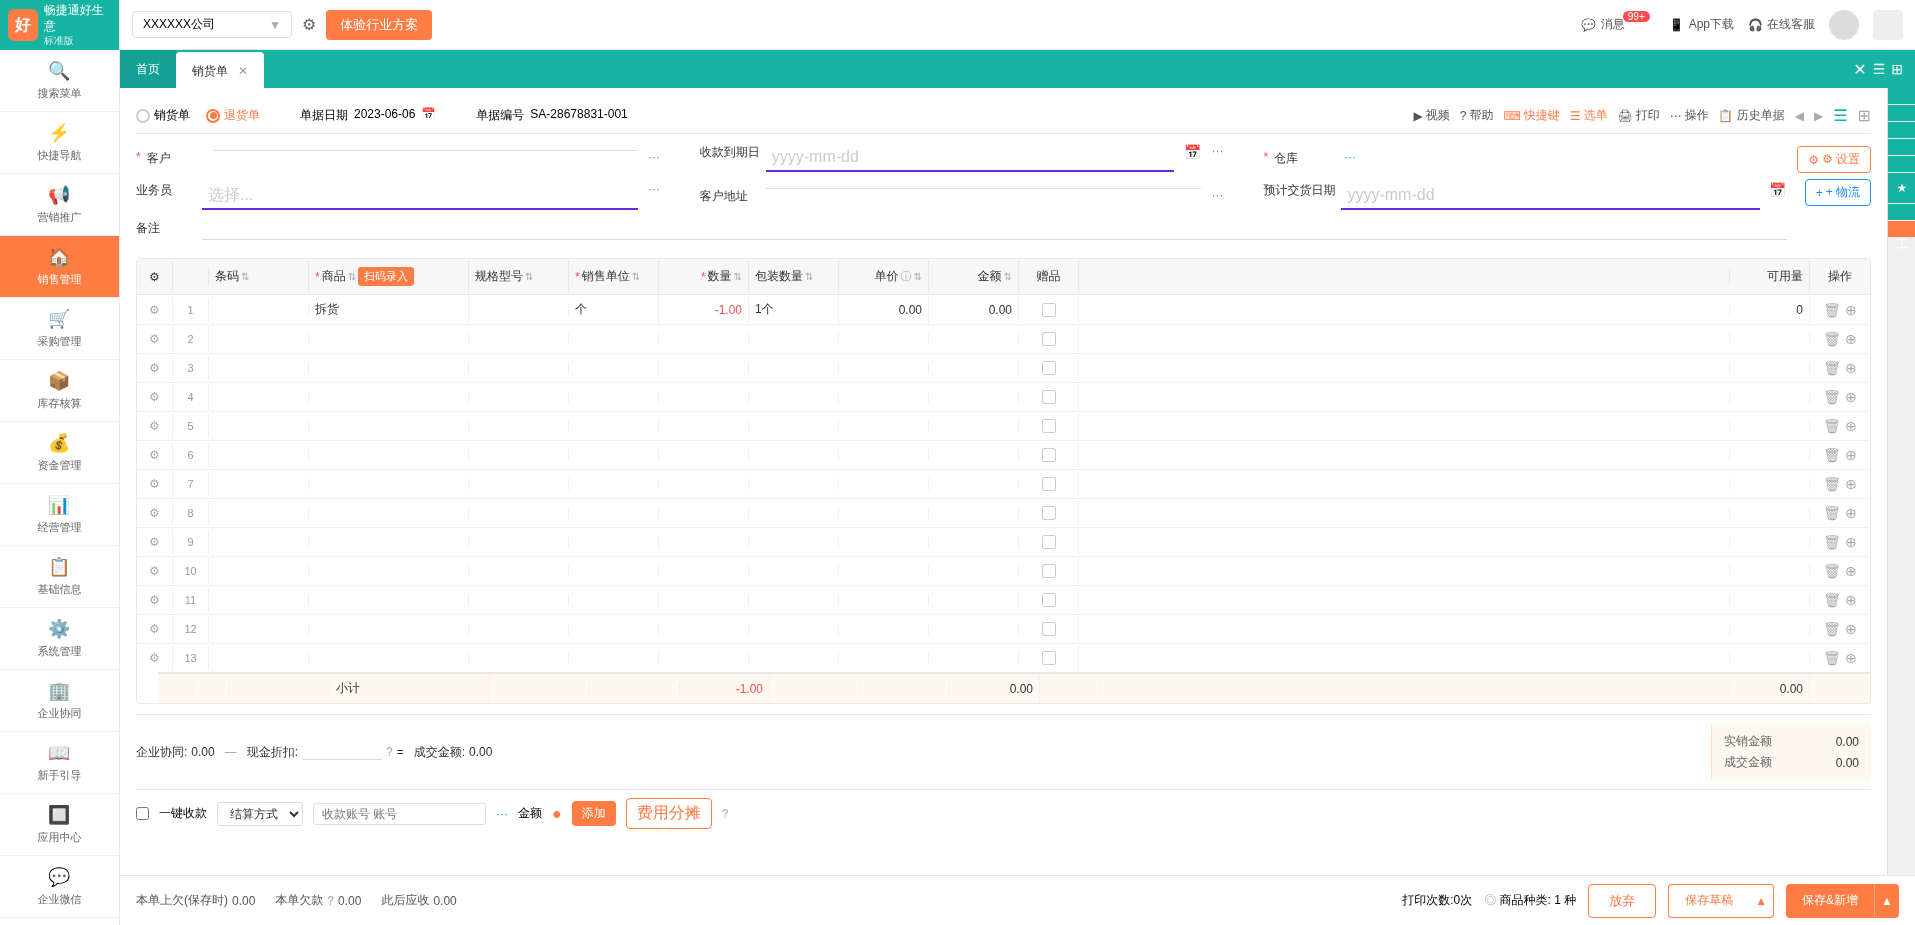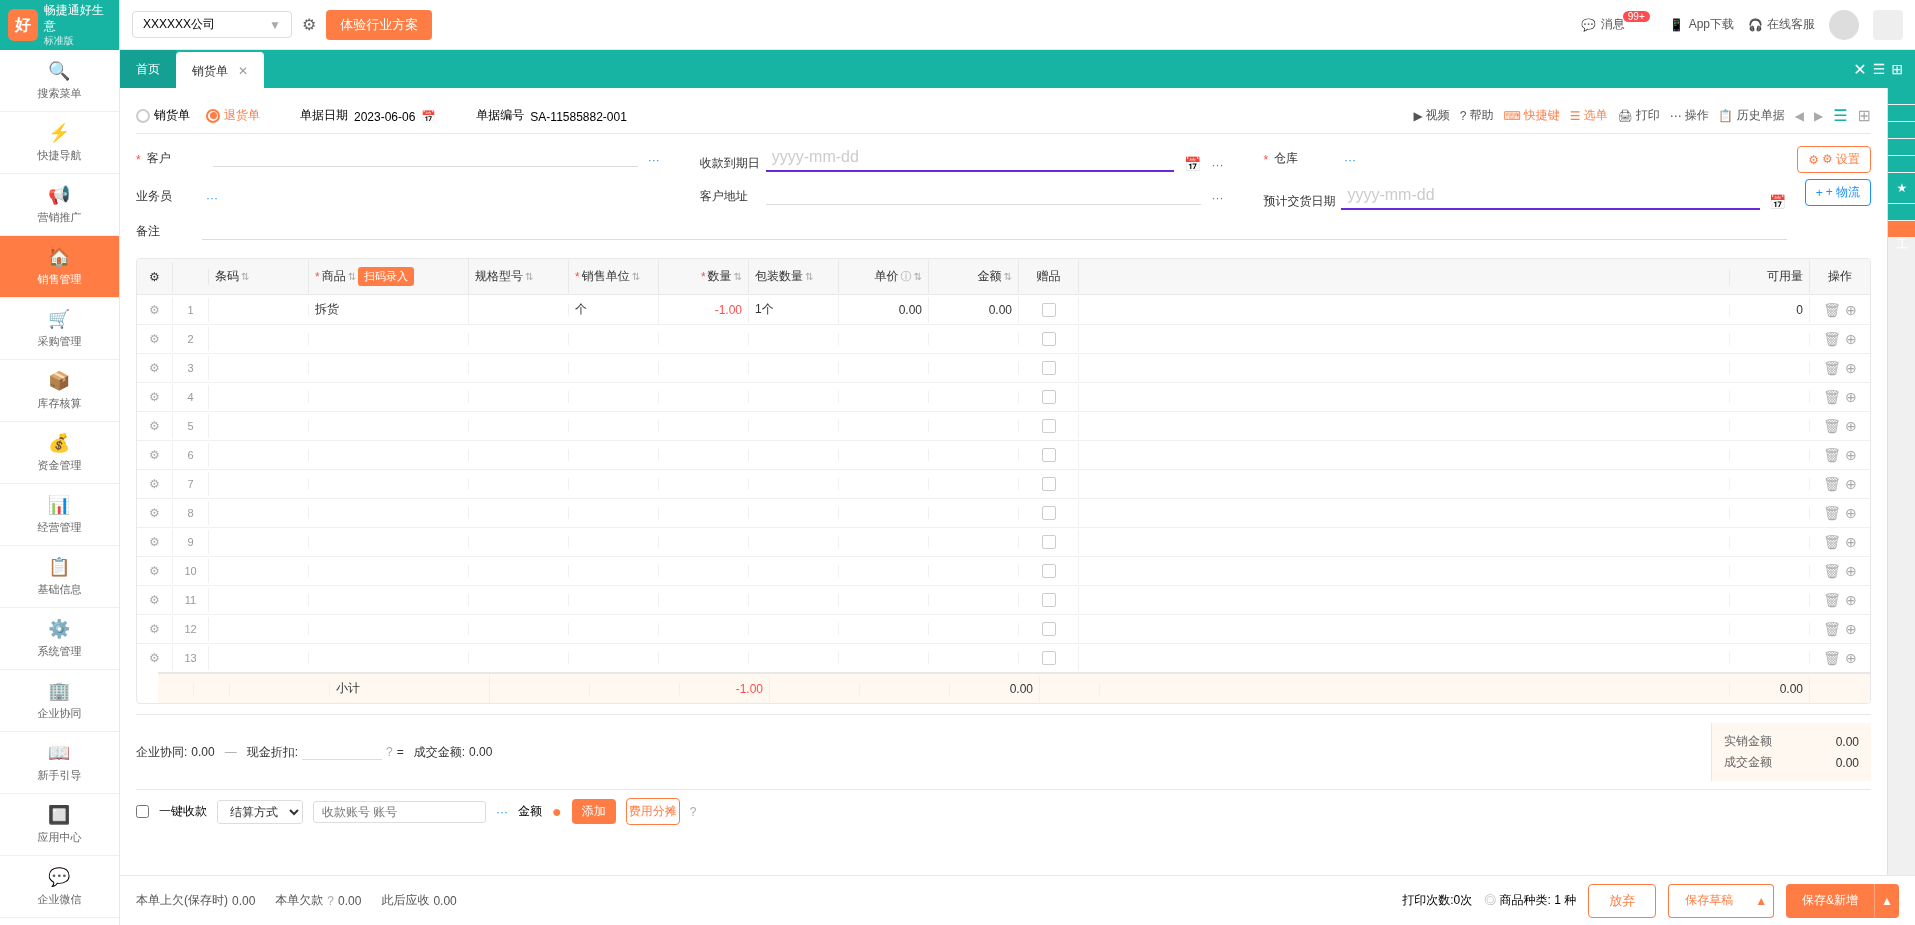--- a/index.html
+++ b/index.html
@@ -41,21 +41,21 @@
     .radio-item { display: flex; align-items: center; gap: 4px; cursor: pointer; }
     .radio-circle { width: 14px; height: 14px; border-radius: 50%; border: 2px solid #ccc; display: flex; align-items: center; justify-content: center; }
     .radio-circle.selected { border-color: #ff7d45; }
     .radio-dot { width: 7px; height: 7px; border-radius: 50%; background: #ff7d45; }
     .header-tools { margin-left: auto; display: flex; align-items: center; gap: 10px; color: #555; }
     .header-tool-item { display: flex; align-items: center; gap: 3px; cursor: pointer; font-size: 12px; }
     .tool-orange { color: #ff7d45; }
 
     
     .form-row { display: flex; align-items: center; margin-bottom: 10px; gap: 0; }
-    .form-field { display: flex; align-items: flex-end; flex: 1; gap: 6px; }
+    .form-field { display: flex; align-items: flex-start; flex: 1; gap: 6px; }
     .form-label { color: #333; font-size: 12px; min-width: 60px; white-space: nowrap; }
     .required-star { color: #ff4d4f; }
     .form-input { flex: 1; border: none; border-bottom: 2px solid #6d28d9; padding: 4px 6px; font-size: 16px; color: #333; background: transparent; outline: none; min-width: 80px; }
     .form-input::placeholder { color: #ccc; }
     .form-dots { color: #1890ff; cursor: pointer; margin-left: 4px; }
     .form-cal-icon { color: #aaa; cursor: pointer; font-size: 14px; margin-left: 4px; }
     .btn-setting { background: #fff; border: 1px solid #ff7d45; color: #ff7d45; border-radius: 4px; padding: 4px 10px; cursor: pointer; display: flex; align-items: center; gap: 3px; }
     .btn-logistics { background: #fff; border: 1px solid #1890ff; color: #1890ff; border-radius: 4px; padding: 4px 10px; cursor: pointer; display: flex; align-items: center; gap: 3px; }
 
     
@@ -95,21 +95,21 @@
 
     
     .summary-bar { padding: 8px 0; border-top: 1px solid #e8e8e8; display: flex; align-items: center; gap: 10px; flex-wrap: wrap; }
     .summary-item { display: flex; align-items: center; gap: 4px; color: #333; font-size: 12px; }
     .summary-sep { color: #aaa; }
 
     
     .payment-row { display: flex; align-items: center; gap: 10px; padding: 8px 0; border-top: 1px solid #e8e8e8; }
     .select-input { border: 1px solid #ddd; border-radius: 3px; padding: 3px 8px; font-size: 12px; color: #333; background: white; }
     .btn-add { background: #ff7d45; color: white; border: none; border-radius: 4px; padding: 4px 10px; cursor: pointer; font-size: 12px; }
-    .btn-expense { background: #fff; border: 1px solid #ff7d45; color: #ff7d45; border-radius: 4px; padding: 4px 2px; cursor: pointer; font-size: 12px; }
+    .btn-expense { background: #fff; border: 1px solid #ff7d45; color: #ff7d45; border-radius: 4px; padding: 4px 10px; cursor: pointer; font-size: 16px; }
     .question-icon { color: #aaa; cursor: pointer; }
 
     
     .footer-bar { background: white; border-top: 1px solid #e8e8e8; height: 50px; display: flex; align-items: center; padding: 0 16px; gap: 20px; flex-shrink: 0; }
     .footer-item { display: flex; align-items: center; gap: 4px; font-size: 12px; color: #555; }
     .footer-item-q { color: #aaa; cursor: pointer; }
     .footer-right { margin-left: auto; display: flex; align-items: center; gap: 12px; }
     .btn-abandon { border: 1px solid #ff7d45; color: #ff7d45; background: white; border-radius: 4px; padding: 7px 20px; cursor: pointer; font-size: 13px; }
     .btn-save-draft { border: 1px solid #ff7d45; color: #ff7d45; background: white; border-radius: 4px; padding: 7px 16px; cursor: pointer; font-size: 13px; display: flex; align-items: center; gap: 4px; }
     .btn-save-new { background: #ff7d45; color: white; border: none; border-radius: 4px; padding: 7px 16px; cursor: pointer; font-size: 13px; display: flex; align-items: center; gap: 4px; }
@@ -258,21 +258,21 @@
         </div>
 
         <div class="form-field" style="flex:none;gap:6px;margin-left:20px;">
           <span>单据日期</span>
           <span style="font-weight:500">2023-06-06</span>
           <span style="color:#aaa;cursor:pointer">📅</span>
         </div>
 
         <div class="form-field" style="flex:none;gap:6px;margin-left:20px;">
           <span>单据编号</span>
-          <span style="font-weight:500">SA-11585882-001</span>
+          <span style="font-weight:500">SA-28678831-001</span>
         </div>
 
         <div class="header-tools">
           <div class="header-tool-item">
             <span>▶</span>
             <span>视频</span>
           </div>
           <div class="header-tool-item">
             <span>?</span>
             <span>帮助</span>
@@ -325,20 +325,21 @@
             <div class="form-field">
               <span class="required-star">*</span>
               <span class="form-label">仓库</span>
               <span class="form-dots">···</span>
             </div>
           </div>
 
           <div class="form-row">
             <div class="form-field">
               <span class="form-label">业务员</span>
+              <input class="form-input" placeholder="选择..." style="">
               <span class="form-dots">···</span>
             </div>
             <div style="width:40px"></div>
             <div class="form-field">
               <span class="form-label">客户地址</span>
               <div style="flex:1;border-bottom:1px solid #ddd;"></div>
               <span class="form-dots">···</span>
             </div>
             <div style="width:40px"></div>
             <div class="form-field">

